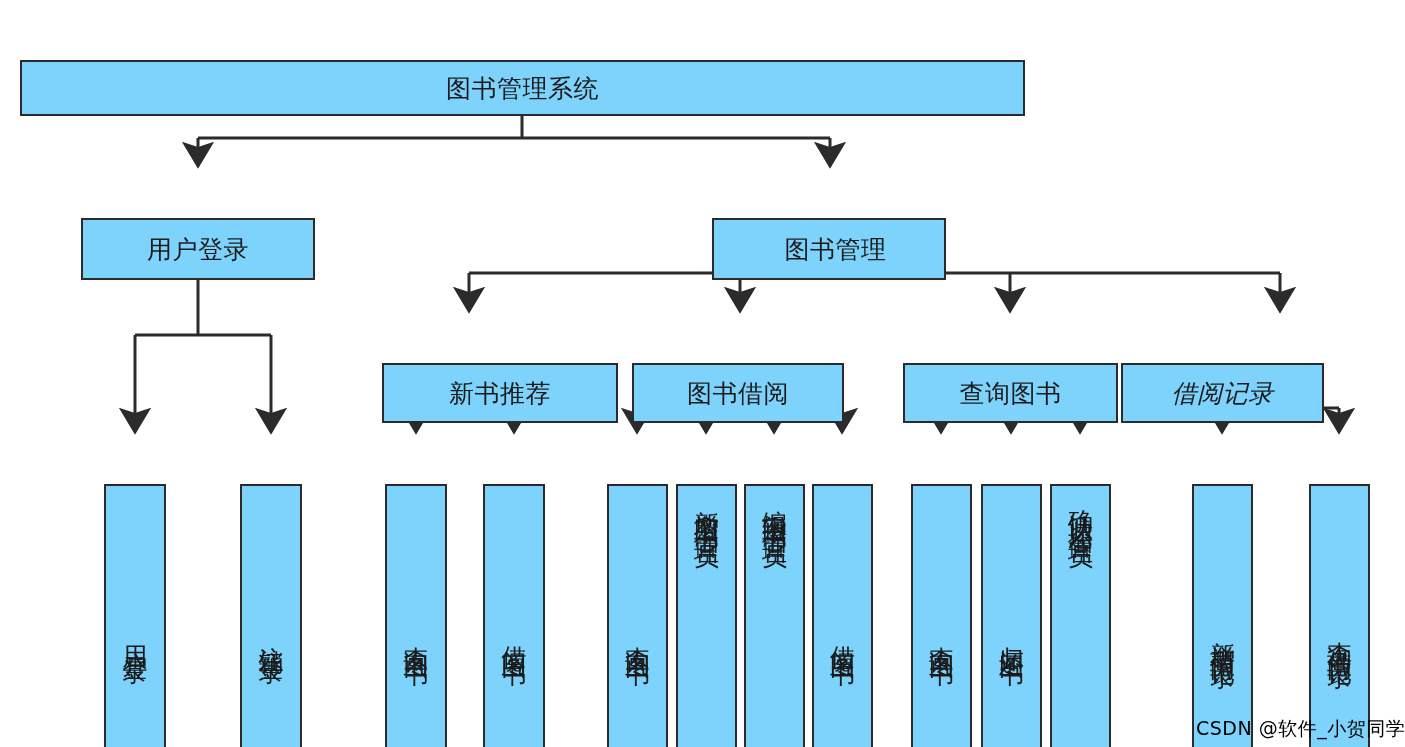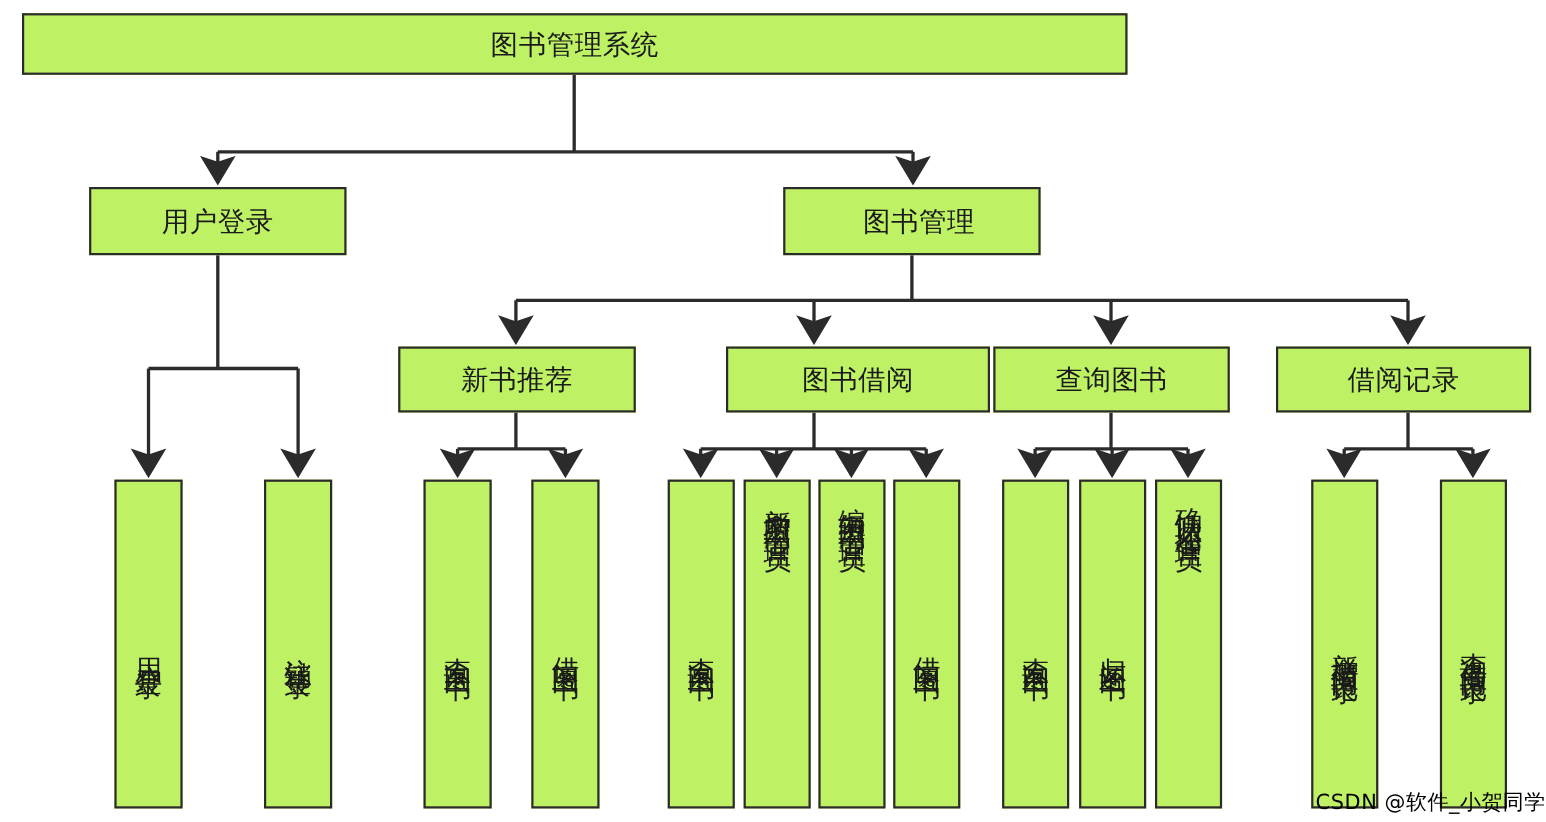--- a/index.html
+++ b/index.html
@@ -23,26 +23,27 @@
     left: 0;
     top: 0;
     width: 1405px;
     height: 747px;
     pointer-events: none;
   }
   .node {
     position: absolute;
     box-sizing: border-box;
     border: 2.5px solid #2b2b2b;
-    background: #bef264;
+    background: #7dd3fc;
     display: flex;
     align-items: center;
     justify-content: center;
     color: #1a1a1a;
     z-index: 2;
+    margin-top: 48px;
   }
   .node .label {
     display: block;
     text-align: center;
     line-height: 1.08;
     white-space: pre;
   }
   .node.h .label {
     font-size: 25px;
     letter-spacing: 0.5px;
@@ -134,30 +135,30 @@
     <span class="label">图书管理系统</span>
   </div>
 
   <div class="node h" style="left:81px;top:170px;width:234px;height:62px;">
     <span class="label">用户登录</span>
   </div>
   <div class="node h" style="left:712px;top:170px;width:234px;height:62px;padding-left:13px;">
     <span class="label">图书管理</span>
   </div>
 
-  <div class="node h" style="left:362px;top:315px;width:216px;height:60px;">
+  <div class="node h" style="left:382px;top:315px;width:236px;height:60px;">
     <span class="label">新书推荐</span>
   </div>
-  <div class="node h" style="left:660px;top:315px;width:240px;height:60px;">
+  <div class="node h" style="left:632px;top:315px;width:212px;height:60px;">
     <span class="label">图书借阅</span>
   </div>
   <div class="node h" style="left:903px;top:315px;width:215px;height:60px;">
     <span class="label">查询图书</span>
   </div>
-  <div class="node h" style="left:1160px;top:315px;width:232px;height:60px;">
+  <div class="node h" style="left:1121px;top:315px;width:203px;height:60px;font-style:italic;">
     <span class="label">借阅记录</span>
   </div>
 
   <div class="node v vcenter" style="left:104px;top:436px;width:62px;height:299px;">
     <span class="label">用户登录</span>
   </div>
   <div class="node v vcenter" style="left:240px;top:436px;width:62px;height:299px;">
     <span class="label">注销登录</span>
   </div>
 

